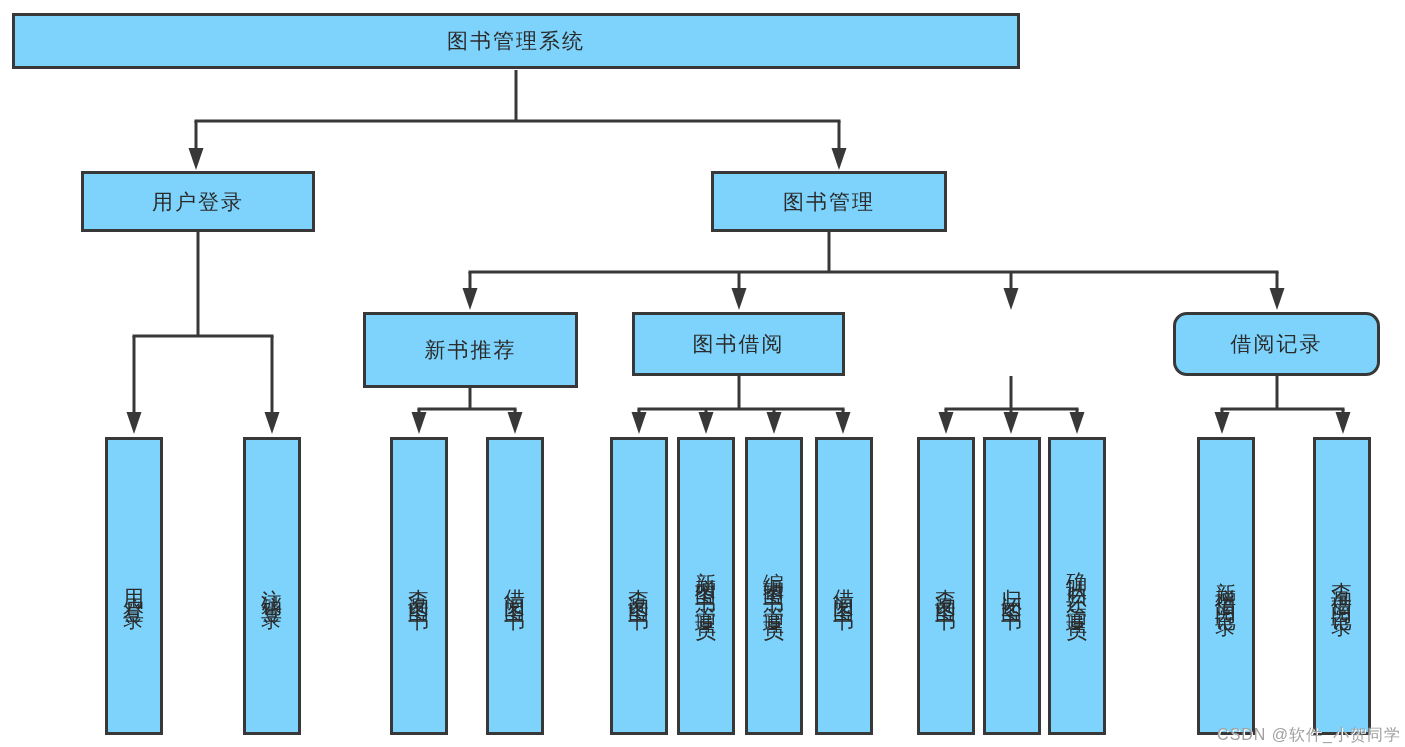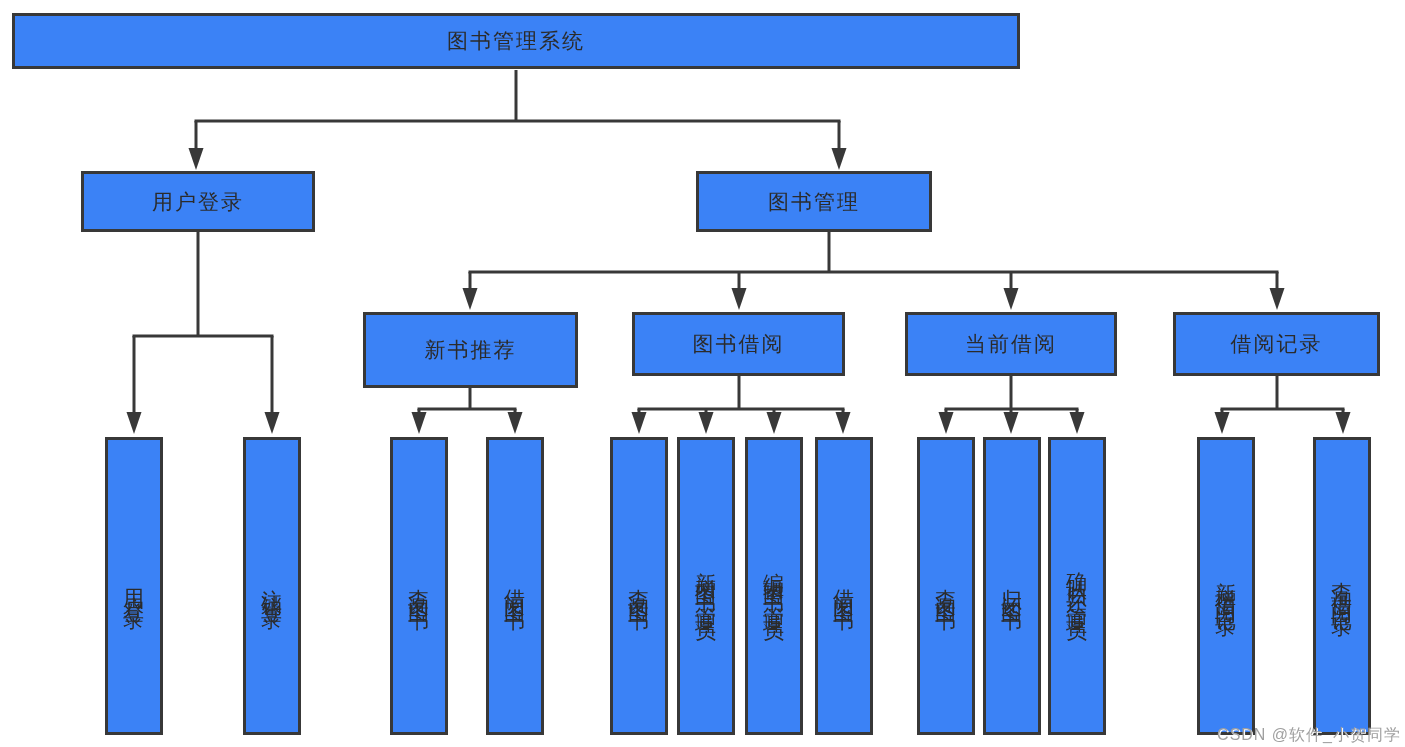--- a/index.html
+++ b/index.html
@@ -14,21 +14,21 @@
   .connectors {
     position: absolute;
     left: 0; top: 0;
     width: 1405px; height: 747px;
     z-index: 1;
   }
   .node {
     position: absolute;
     box-sizing: border-box;
     border: 3px solid #383838;
-    background: #3b82f6;
+    background: #7dd3fc;
     color: #2b2b2b;
     display: flex;
     align-items: center;
     justify-content: center;
     z-index: 2;
   }
   .h-node {
     font-size: 21px;
     letter-spacing: 2px;
     white-space: nowrap;
@@ -115,26 +115,25 @@
     <line x1="1220.5" y1="409" x2="1344.5" y2="409"></line>
     <line x1="1222" y1="409" x2="1222" y2="414"></line>
     <polygon points="1214.5,412 1229.5,412 1222,434" stroke="none"></polygon>
     <line x1="1343" y1="409" x2="1343" y2="414"></line>
     <polygon points="1335.5,412 1350.5,412 1343,434" stroke="none"></polygon>
   </svg>
 
   <div class="node h-node" style="left:12px; top:13px; width:1008px; height:56px;">图书管理系统</div>
 
   <div class="node h-node" style="left:81px; top:171px; width:234px; height:61px;">用户登录</div>
-  <div class="node h-node" style="left:696px; top:171px; width:236px; height:61px;">图书管理</div>
+  <div class="node h-node" style="left:711px; top:171px; width:236px; height:61px;">图书管理</div>
 
   <div class="node h-node" style="left:363px; top:312px; width:215px; height:76px;">新书推荐</div>
   <div class="node h-node" style="left:632px; top:312px; width:213px; height:64px;">图书借阅</div>
-  <div class="node h-node" style="left:905px; top:312px; width:212px; height:64px;">当前借阅</div>
-  <div class="node h-node" style="left:1173px; top:312px; width:207px; height:64px;">借阅记录</div>
+  <div class="node h-node" style="left:1173px; top:312px; width:207px; height:64px;border-radius:14px;">借阅记录</div>
 
   <div class="node v-node" style="left:105px; top:437px; width:58px; height:298px;">
     <span>用户登录</span>
   </div>
   <div class="node v-node" style="left:243px; top:437px; width:58px; height:298px;">
     <span>注销登录</span>
   </div>
 
   <div class="node v-node" style="left:390px; top:437px; width:58px; height:298px;">
     <span>查询图书</span>

